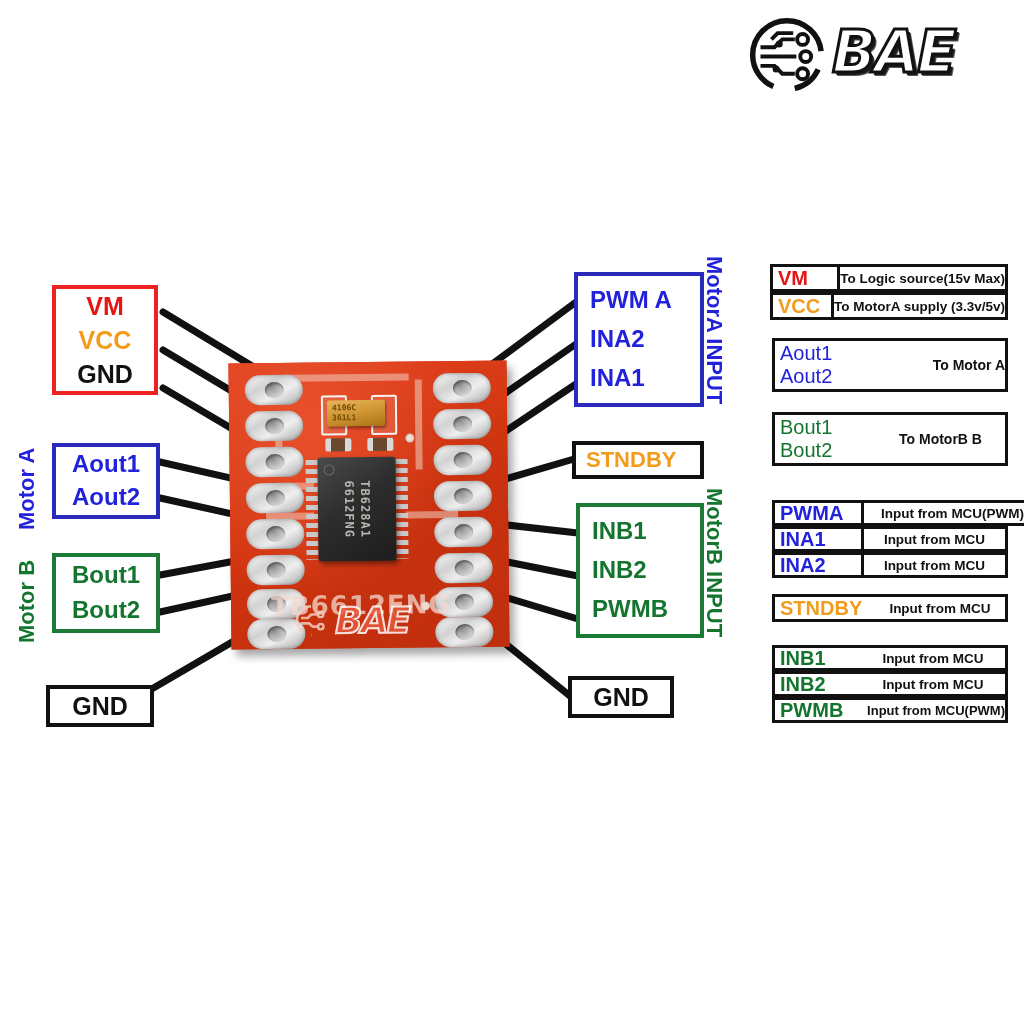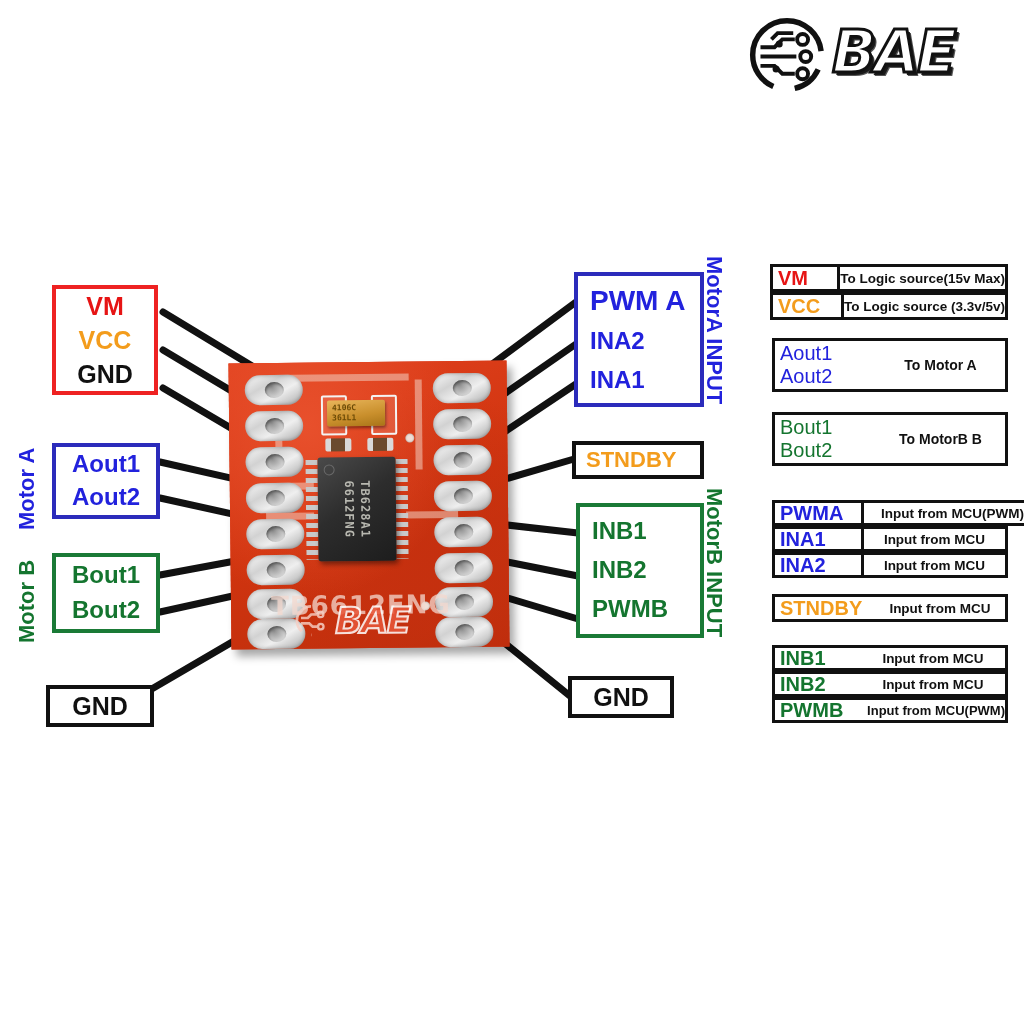--- a/index.html
+++ b/index.html
@@ -233,21 +233,21 @@
   <div class="lbox bx-green" style="left:52px;top:553px;width:108px;height:80px;align-items:center;">
     <div class="ln c-green" style="font-size:24px;">Bout1</div>
     <div class="ln c-green" style="font-size:24px;margin-top:8px;">Bout2</div>
   </div>
 
   <div class="lbox bx-black" style="left:46px;top:685px;width:108px;height:42px;align-items:center;">
     <div class="ln c-black" style="font-size:25px;">GND</div>
   </div>
 
   <div class="lbox bx-blue" style="left:574px;top:272px;width:130px;height:135px;padding-left:12px;">
-    <div class="ln c-blue" style="font-size:28px;">PWM A</div>
+    <div class="ln c-blue" style="font-size:24px;">PWM A</div>
     <div class="ln c-blue" style="font-size:24px;margin-top:12px;">INA2</div>
     <div class="ln c-blue" style="font-size:24px;margin-top:12px;">INA1</div>
   </div>
   <div class="vcap c-blue" style="left:727px;top:256px;transform:rotate(90deg);">MotorA INPUT</div>
 
   <div class="lbox bx-black" style="left:572px;top:441px;width:132px;height:38px;padding-left:10px;">
     <div class="ln c-orange" style="font-size:22px;">STNDBY</div>
   </div>
 
   <div class="lbox bx-green" style="left:576px;top:503px;width:128px;height:135px;padding-left:12px;">
@@ -260,30 +260,30 @@
   <div class="lbox bx-black" style="left:568px;top:676px;width:106px;height:42px;align-items:center;">
     <div class="ln c-black" style="font-size:25px;">GND</div>
   </div>
 
   <div class="lg" style="left:770px;top:264px;width:238px;height:28px;">
     <div class="key c-red" style="font-size:20px;width:72px;">VM</div>
     <div class="val">To Logic source(15v Max)</div>
   </div>
   <div class="lg" style="left:770px;top:292px;width:238px;height:28px;">
     <div class="key c-orange" style="font-size:20px;width:72px;">VCC</div>
-    <div class="val">To Logic source (3.3v/5v)</div>
+    <div class="val">To MotorA supply (3.3v/5v)</div>
   </div>
 
   <div class="lg-group" style="left:772px;top:338px;width:236px;height:54px;">
     <div class="lg-row">
       <div style="width:96px;padding-left:5px;">
         <div class="ln c-blue" style="font-size:20px;">Aout1</div>
         <div class="ln c-blue" style="font-size:20px;">Aout2</div>
       </div>
-      <div style="flex:1;text-align:center;font-weight:bold;font-size:14px;color:#111;">To Motor A</div>
+      <div style="flex:1;text-align:right;font-weight:bold;font-size:14px;color:#111;">To Motor A</div>
     </div>
   </div>
 
   <div class="lg-group" style="left:772px;top:412px;width:236px;height:54px;">
     <div class="lg-row">
       <div style="width:96px;padding-left:5px;">
         <div class="ln c-green" style="font-size:20px;">Bout1</div>
         <div class="ln c-green" style="font-size:20px;">Bout2</div>
       </div>
       <div style="flex:1;text-align:center;font-weight:bold;font-size:14px;color:#111;">To MotorB B</div>

